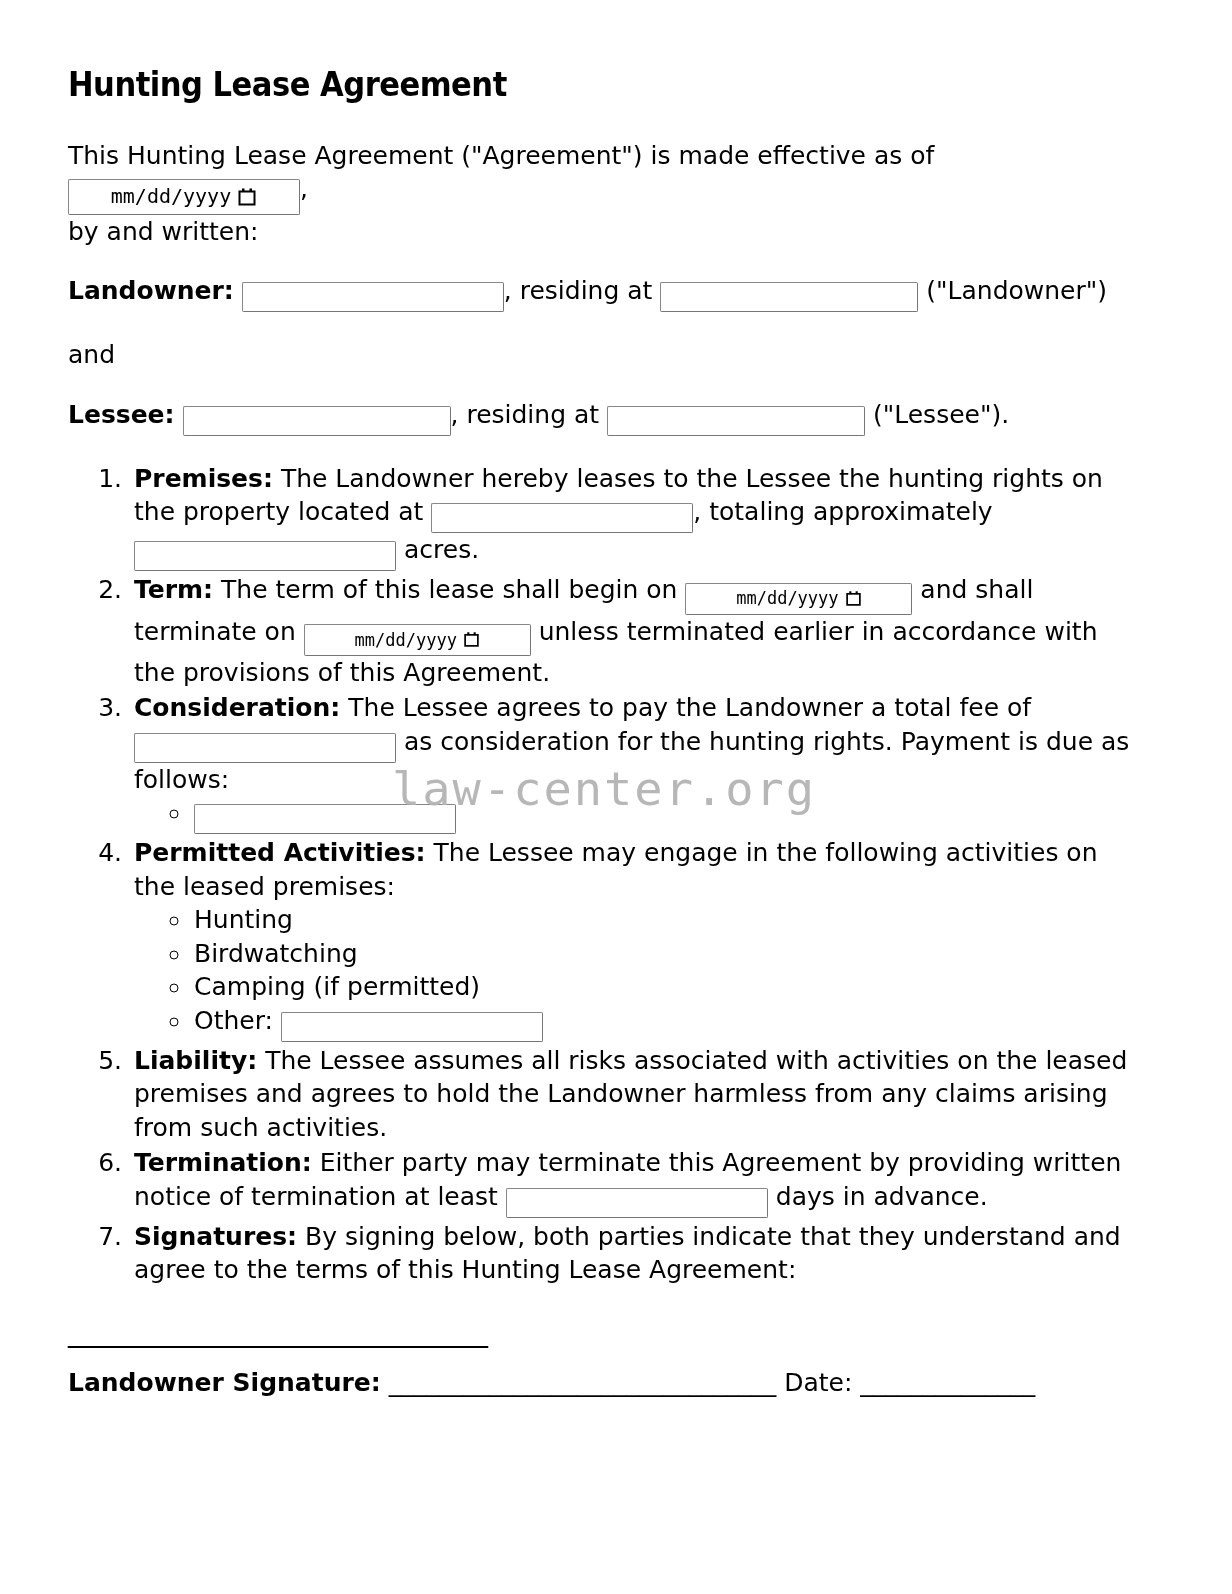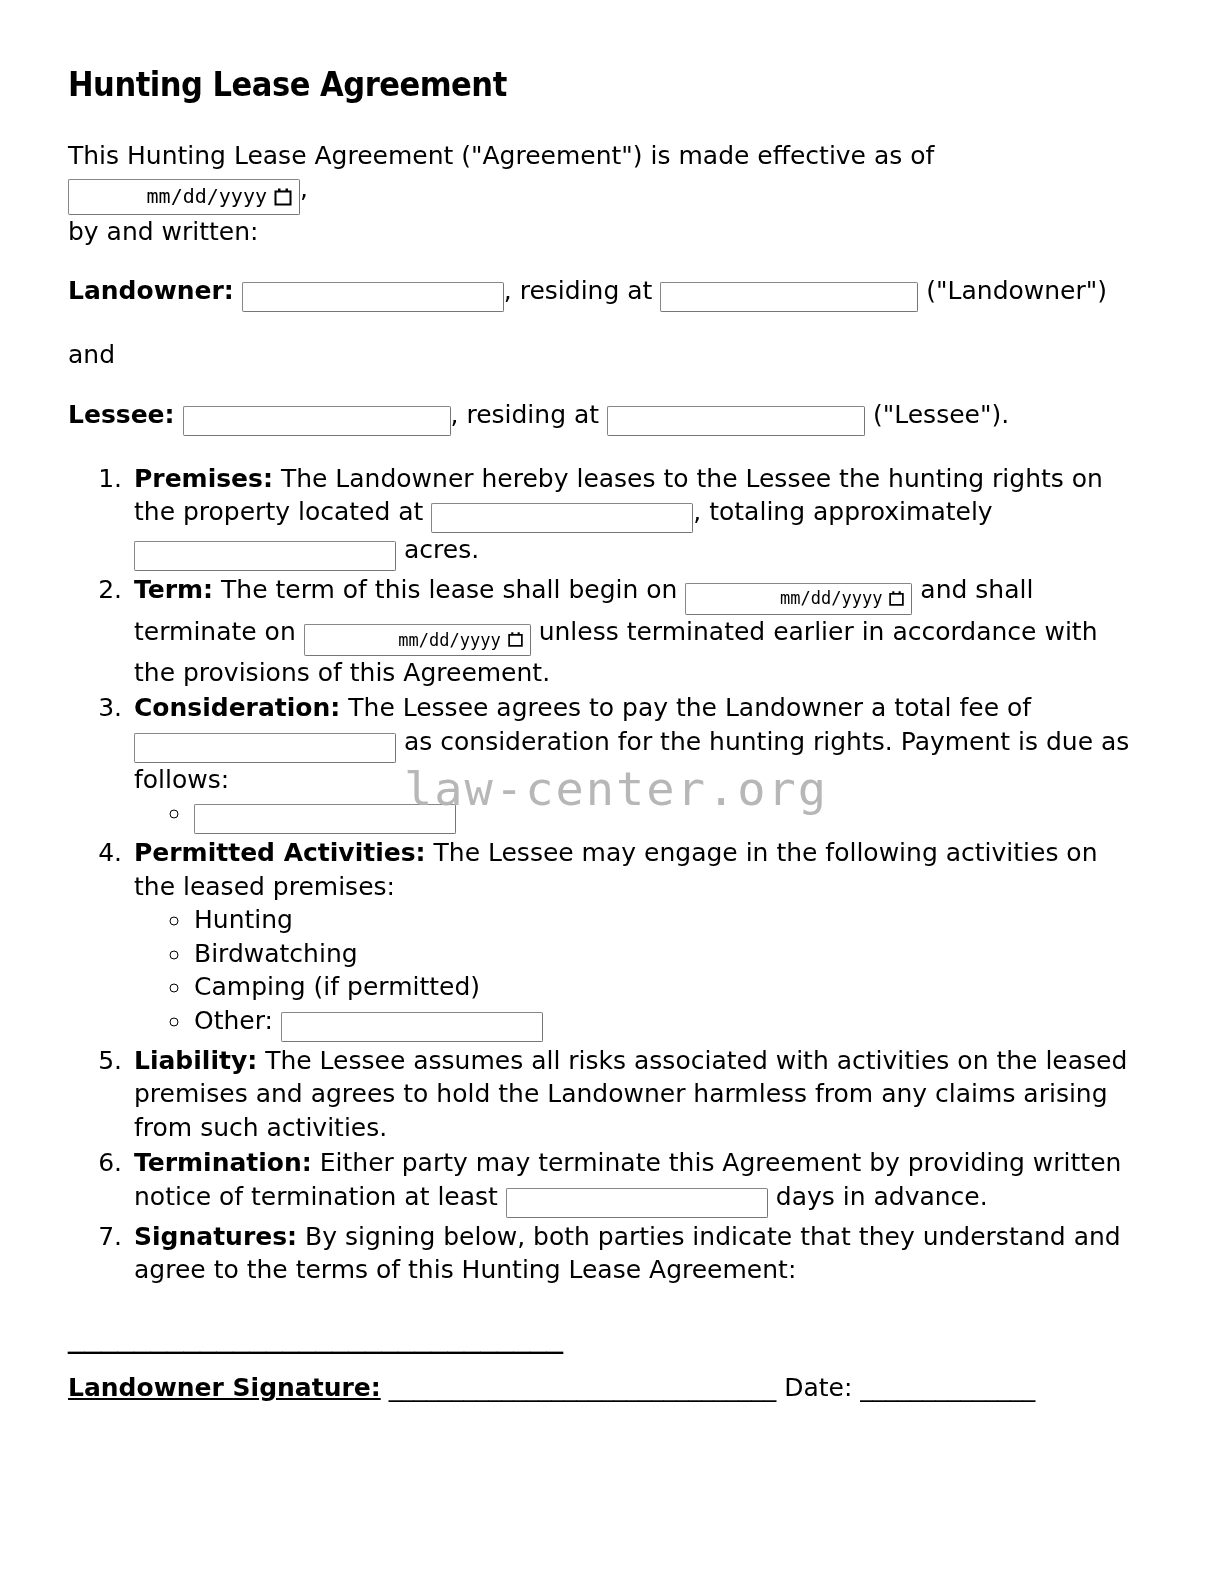--- a/index.html
+++ b/index.html
@@ -72,21 +72,21 @@
   input.w-prop   { width: 262px; }
   input.w-acres  { width: 262px; }
   input.w-fee    { width: 262px; }
   input.w-pay    { width: 262px; }
   input.w-other  { width: 262px; }
   input.w-days   { width: 262px; }
 
   .datefield {
     display: inline-flex;
     align-items: center;
-    justify-content: flex-end;
+    justify-content: center;
     box-sizing: border-box;
     border: 1px solid #767676;
     border-top-color: #878787;
     border-left-color: #878787;
     border-radius: 2px;
     background: #fff;
     padding: 1px 6px 1px 6px;
     vertical-align: -6px;
     cursor: text;
   }
@@ -123,48 +123,47 @@
     margin: 0;
     padding-left: 58px;
     font-size: 25px;
     line-height: 1.34;
   }
   ul.sub > li { margin: 0; padding-left: 2px; }
 
   
   .sig-wrap { margin-top: 30px; }
   .sig-rule {
-    font-size: 33px;
+    font-size: 28px;
     line-height: 1.1;
     letter-spacing: 0px;
     margin: 0 0 18px 0;
     white-space: pre;
   }
   .sig-line {
     font-size: 25px;
     line-height: 1.34;
     margin: 0 0 52px 0;
     white-space: pre;
   }
-  .sig-line .b { font-weight: bold; text-decoration: underline; }
+  .sig-line .b { font-weight: bold; }
 
   
   .watermark {
     position: absolute;
     left: 392px;
     top: 761px;
     font-family: "DejaVu Sans Mono", "Liberation Mono", monospace;
     font-size: 47px;
     letter-spacing: 2px;
     color: #b4b4b4;
     opacity: 0.95;
     white-space: nowrap;
     pointer-events: none;
     z-index: 5;
-    margin-left: 12px;
   }
 </style>
 </head>
 <body>
 
 <div class="page">
 
   <div class="watermark">law-center.org</div>
 
   <div class="content">

